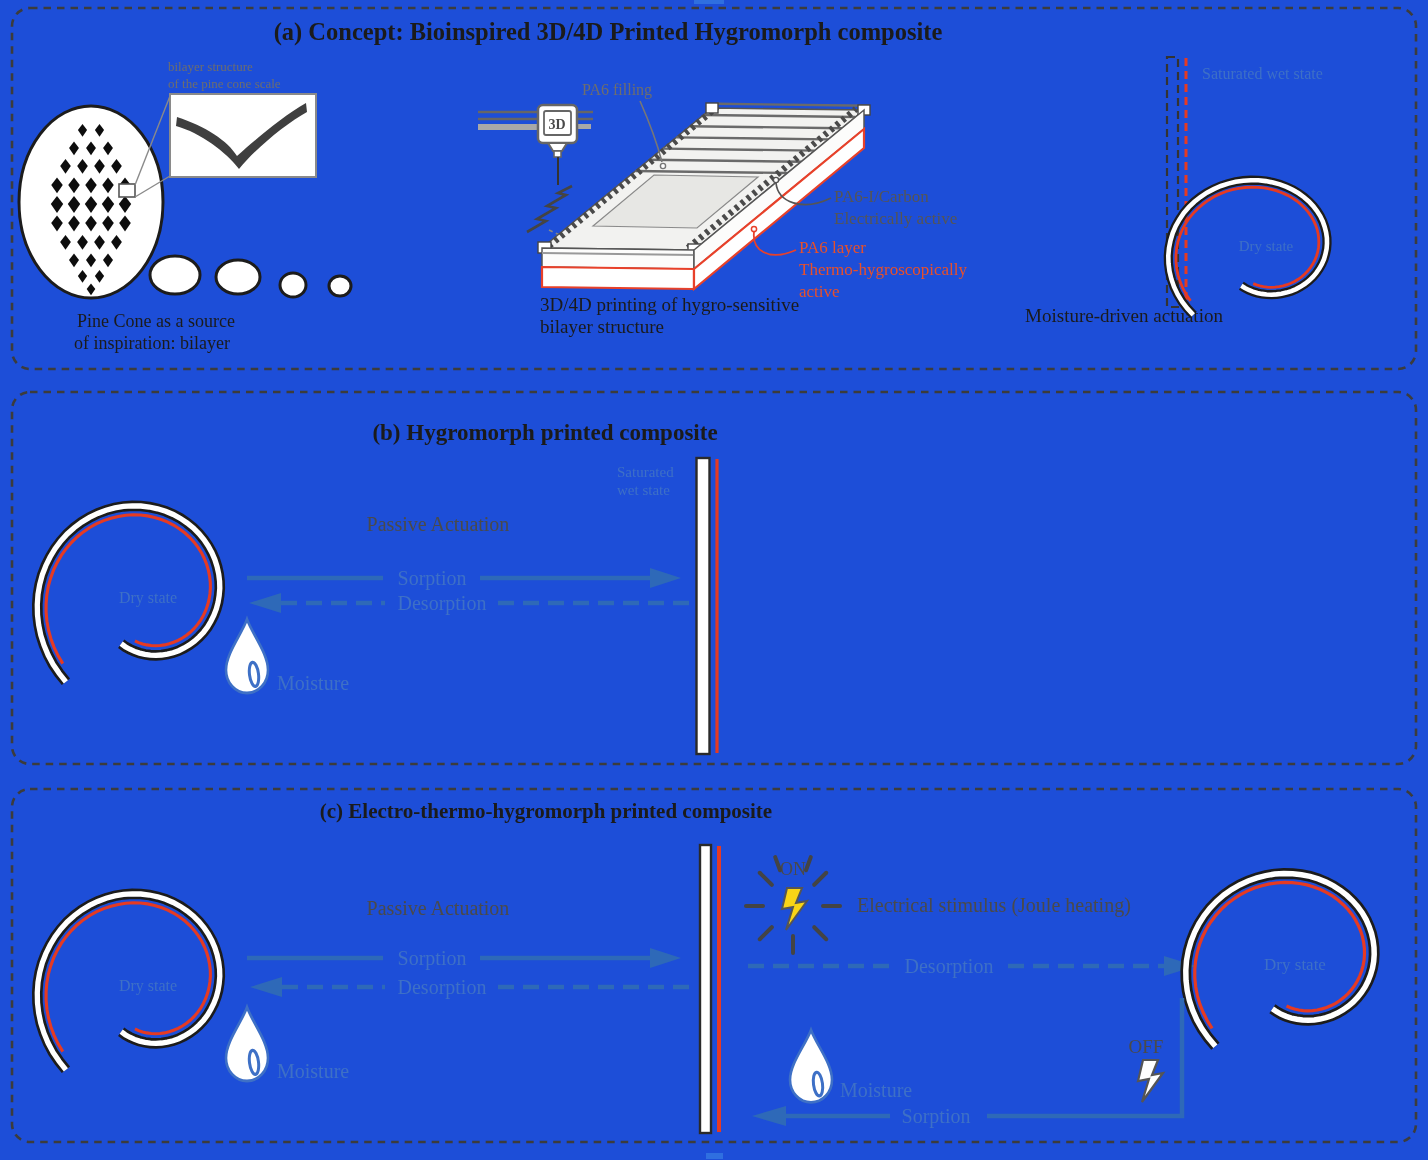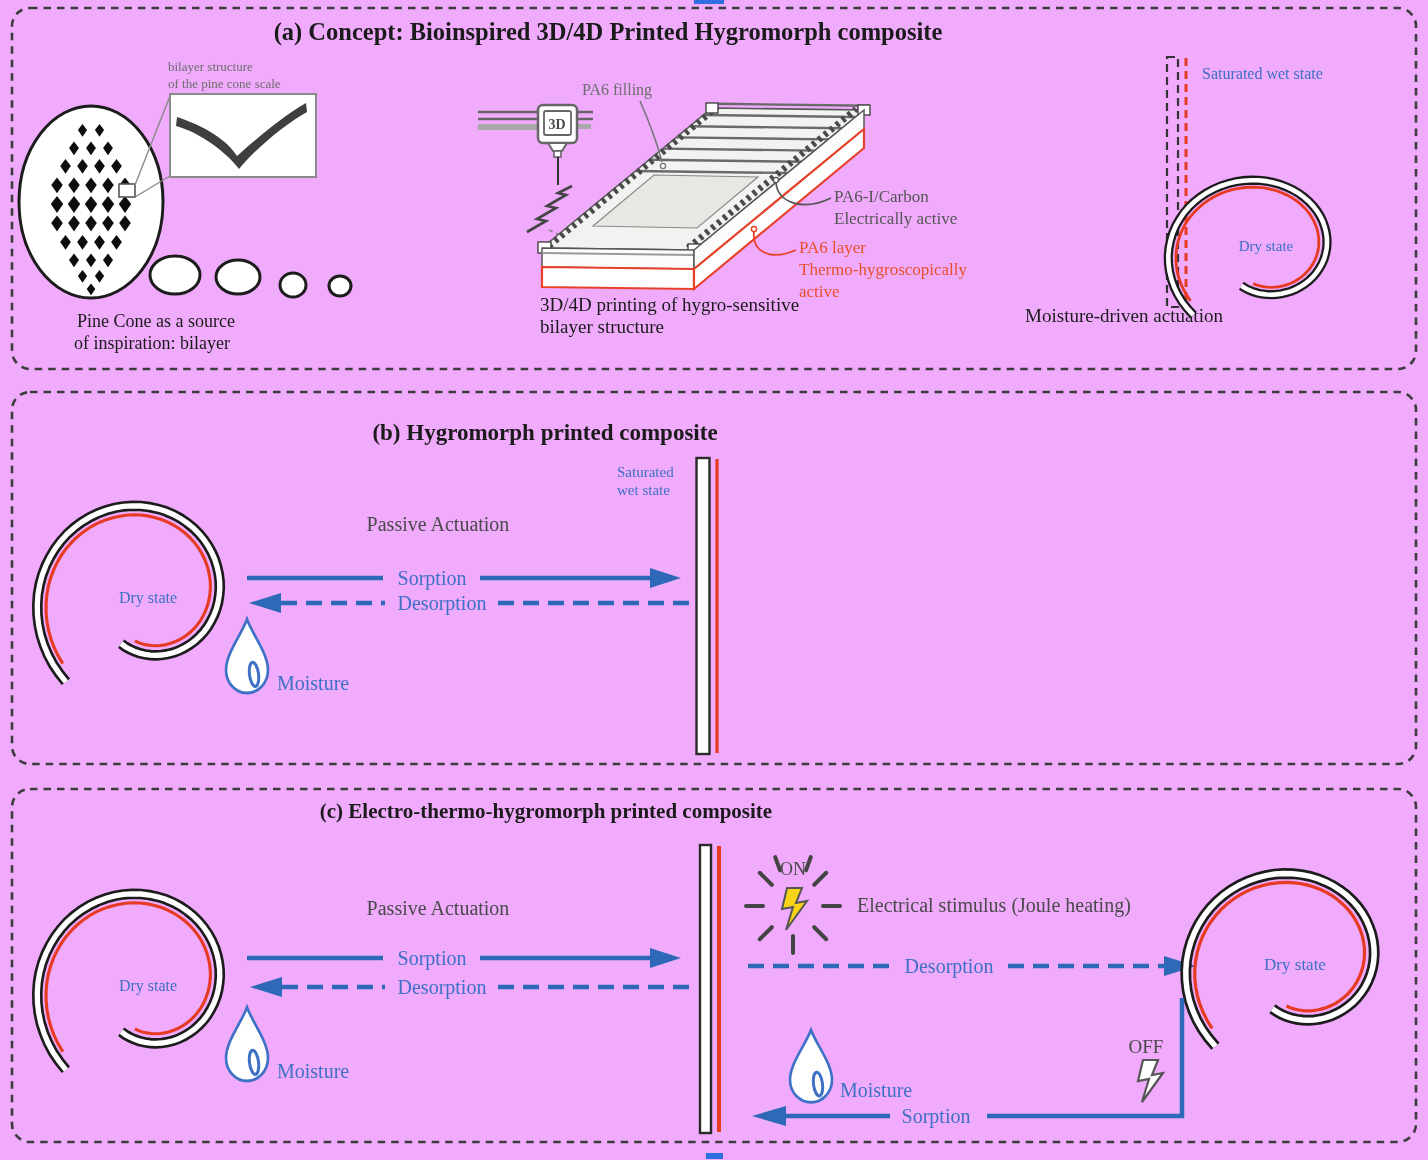--- a/index.html
+++ b/index.html
@@ -1,16 +1,16 @@
 <!DOCTYPE html>
 <html><head>
 <meta charset="utf-8">
 <style>
   html,body{margin:0;padding:0;background:#ffffff;}
-  #figure-root{position:relative;width:1428px;height:1160px;background:#f0abfc;overflow:hidden;}
+  #figure-root{position:relative;width:1428px;height:1160px;background:#1d4ed8;overflow:hidden;}
   svg text{font-family:"Liberation Serif","DejaVu Serif",serif;}
   .t-dark{fill:#1b1b1b}
   .t-gray{fill:#4a4a4a}
   .t-mgray{fill:#555555}
   .t-lgray{fill:#6e6e6e}
   .t-blue{fill:#3e70c6}
   .t-red{fill:#e8502a}
   .bold{font-weight:bold}
   .panel-border{fill:none;stroke:#3c3c3c;stroke-width:2.6;stroke-dasharray:7.5 6;}
   .blk{stroke:#2a2a2a;fill:#ffffff;}

